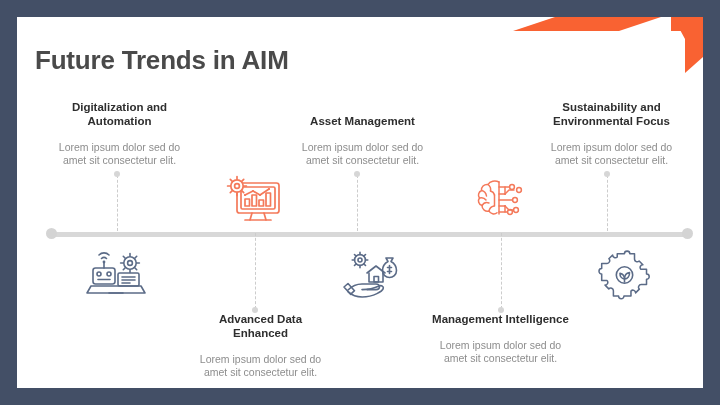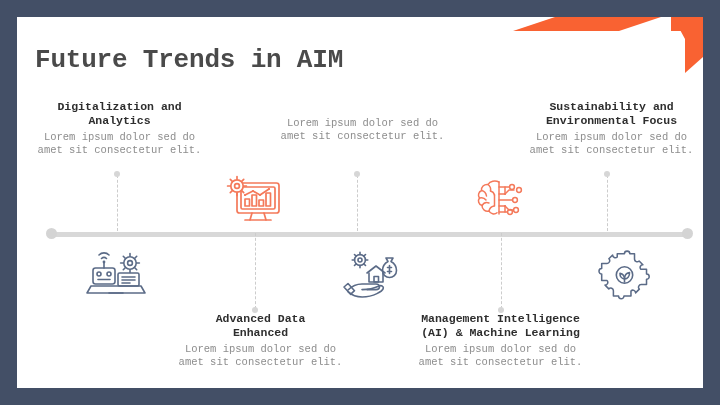--- a/index.html
+++ b/index.html
@@ -1,21 +1,21 @@
 <!DOCTYPE html>
 <html><head>
 <meta charset="utf-8">
 <style>
   html,body{margin:0;padding:0;}
   body{
     width:720px;height:405px;overflow:hidden;
     background:#434f66;
     font-family:"Liberation Sans","DejaVu Sans",sans-serif;
   }
-  .slide{position:relative;width:720px;height:405px;background:#434f66;overflow:hidden;font-family:Liberation Mono, monospace;}
+  .slide{position:relative;width:720px;height:405px;background:#434f66;overflow:hidden;}
 
   
   .canvas{
     position:absolute;left:17px;top:17px;right:17px;bottom:17px;
     background:#ffffff;overflow:hidden;
   }
 
   
   .corner-band{
     position:absolute;top:0;right:0;width:190px;height:56px;
@@ -51,21 +51,21 @@
     background:#d6d6d6;
   }
 
   
   .item-text{position:absolute;text-align:center;}
   .item-title{
     font-size:11.5px;font-weight:bold;color:#2e2e2e;line-height:14px;
     white-space:nowrap;
   }
   .item-desc{
-    margin-top:3px;font-size:10.5px;color:#8d8d8d;line-height:13px;
+    margin-top:13px;font-size:10.5px;color:#8d8d8d;line-height:13px;
     white-space:nowrap;
   }
 
   
   .icon{position:absolute;}
   .icon svg{display:block;}
 </style>
 </head>
 <body>
 
@@ -84,21 +84,21 @@
     <div class="axis"></div>
     <div class="axis-cap left"></div>
     <div class="axis-cap right"></div>
 
     <div class="conn" style="left:100px;top:158px;height:56px;"></div>
     <div class="conn-dot" style="left:97px;top:154px;"></div>
 
     <div class="item-text" style="left:-5px;top:83px;width:215px;">
       <div class="item-title">
         <span>Digitalization and</span><br>
-        <span>Analytics</span>
+        <span>Automation</span>
       </div>
       <div class="item-desc">
         <span>Lorem ipsum dolor sed do</span><br>
         <span>amet sit consectetur elit.</span>
       </div>
     </div>
 
     <div class="icon" style="left:68px;top:228px;">
       <svg width="64" height="56" viewBox="0 0 64 56" fill="none" stroke="#5b6b87" stroke-width="1.6" stroke-linecap="round" stroke-linejoin="round" xmlns="http://www.w3.org/2000/svg">
 
@@ -167,20 +167,21 @@
         <span>amet sit consectetur elit.</span>
       </div>
     </div>
 
     <div class="conn" style="left:340px;top:158px;height:56px;"></div>
     <div class="conn-dot" style="left:337px;top:154px;"></div>
 
     <div class="item-text" style="left:238px;top:83px;width:215px;">
       <div class="item-title">
         <br>
+        <span>Asset Management</span>
       </div>
       <div class="item-desc">
         <span>Lorem ipsum dolor sed do</span><br>
         <span>amet sit consectetur elit.</span>
       </div>
     </div>
 
     <div class="icon" style="left:325px;top:230px;">
       <svg width="62" height="54" viewBox="0 0 62 54" fill="none" stroke="#5b6b87" stroke-width="1.6" stroke-linecap="round" stroke-linejoin="round" xmlns="http://www.w3.org/2000/svg">
 
@@ -233,21 +234,20 @@
         <path d="M34 20 v-7"></path>
         <path d="M34 32 v6"></path>
         <circle cx="34" cy="20" r="1.1" fill="#f4795a" stroke="none"></circle>
         <circle cx="34" cy="32" r="1.1" fill="#f4795a" stroke="none"></circle>
       </svg>
     </div>
 
     <div class="item-text" style="left:376px;top:295px;width:215px;">
       <div class="item-title">
         <span>Management Intelligence</span><br>
-        <span>(AI) &amp; Machine Learning</span>
       </div>
       <div class="item-desc">
         <span>Lorem ipsum dolor sed do</span><br>
         <span>amet sit consectetur elit.</span>
       </div>
     </div>
 
     <div class="conn" style="left:590px;top:158px;height:56px;"></div>
     <div class="conn-dot" style="left:587px;top:154px;"></div>
 

